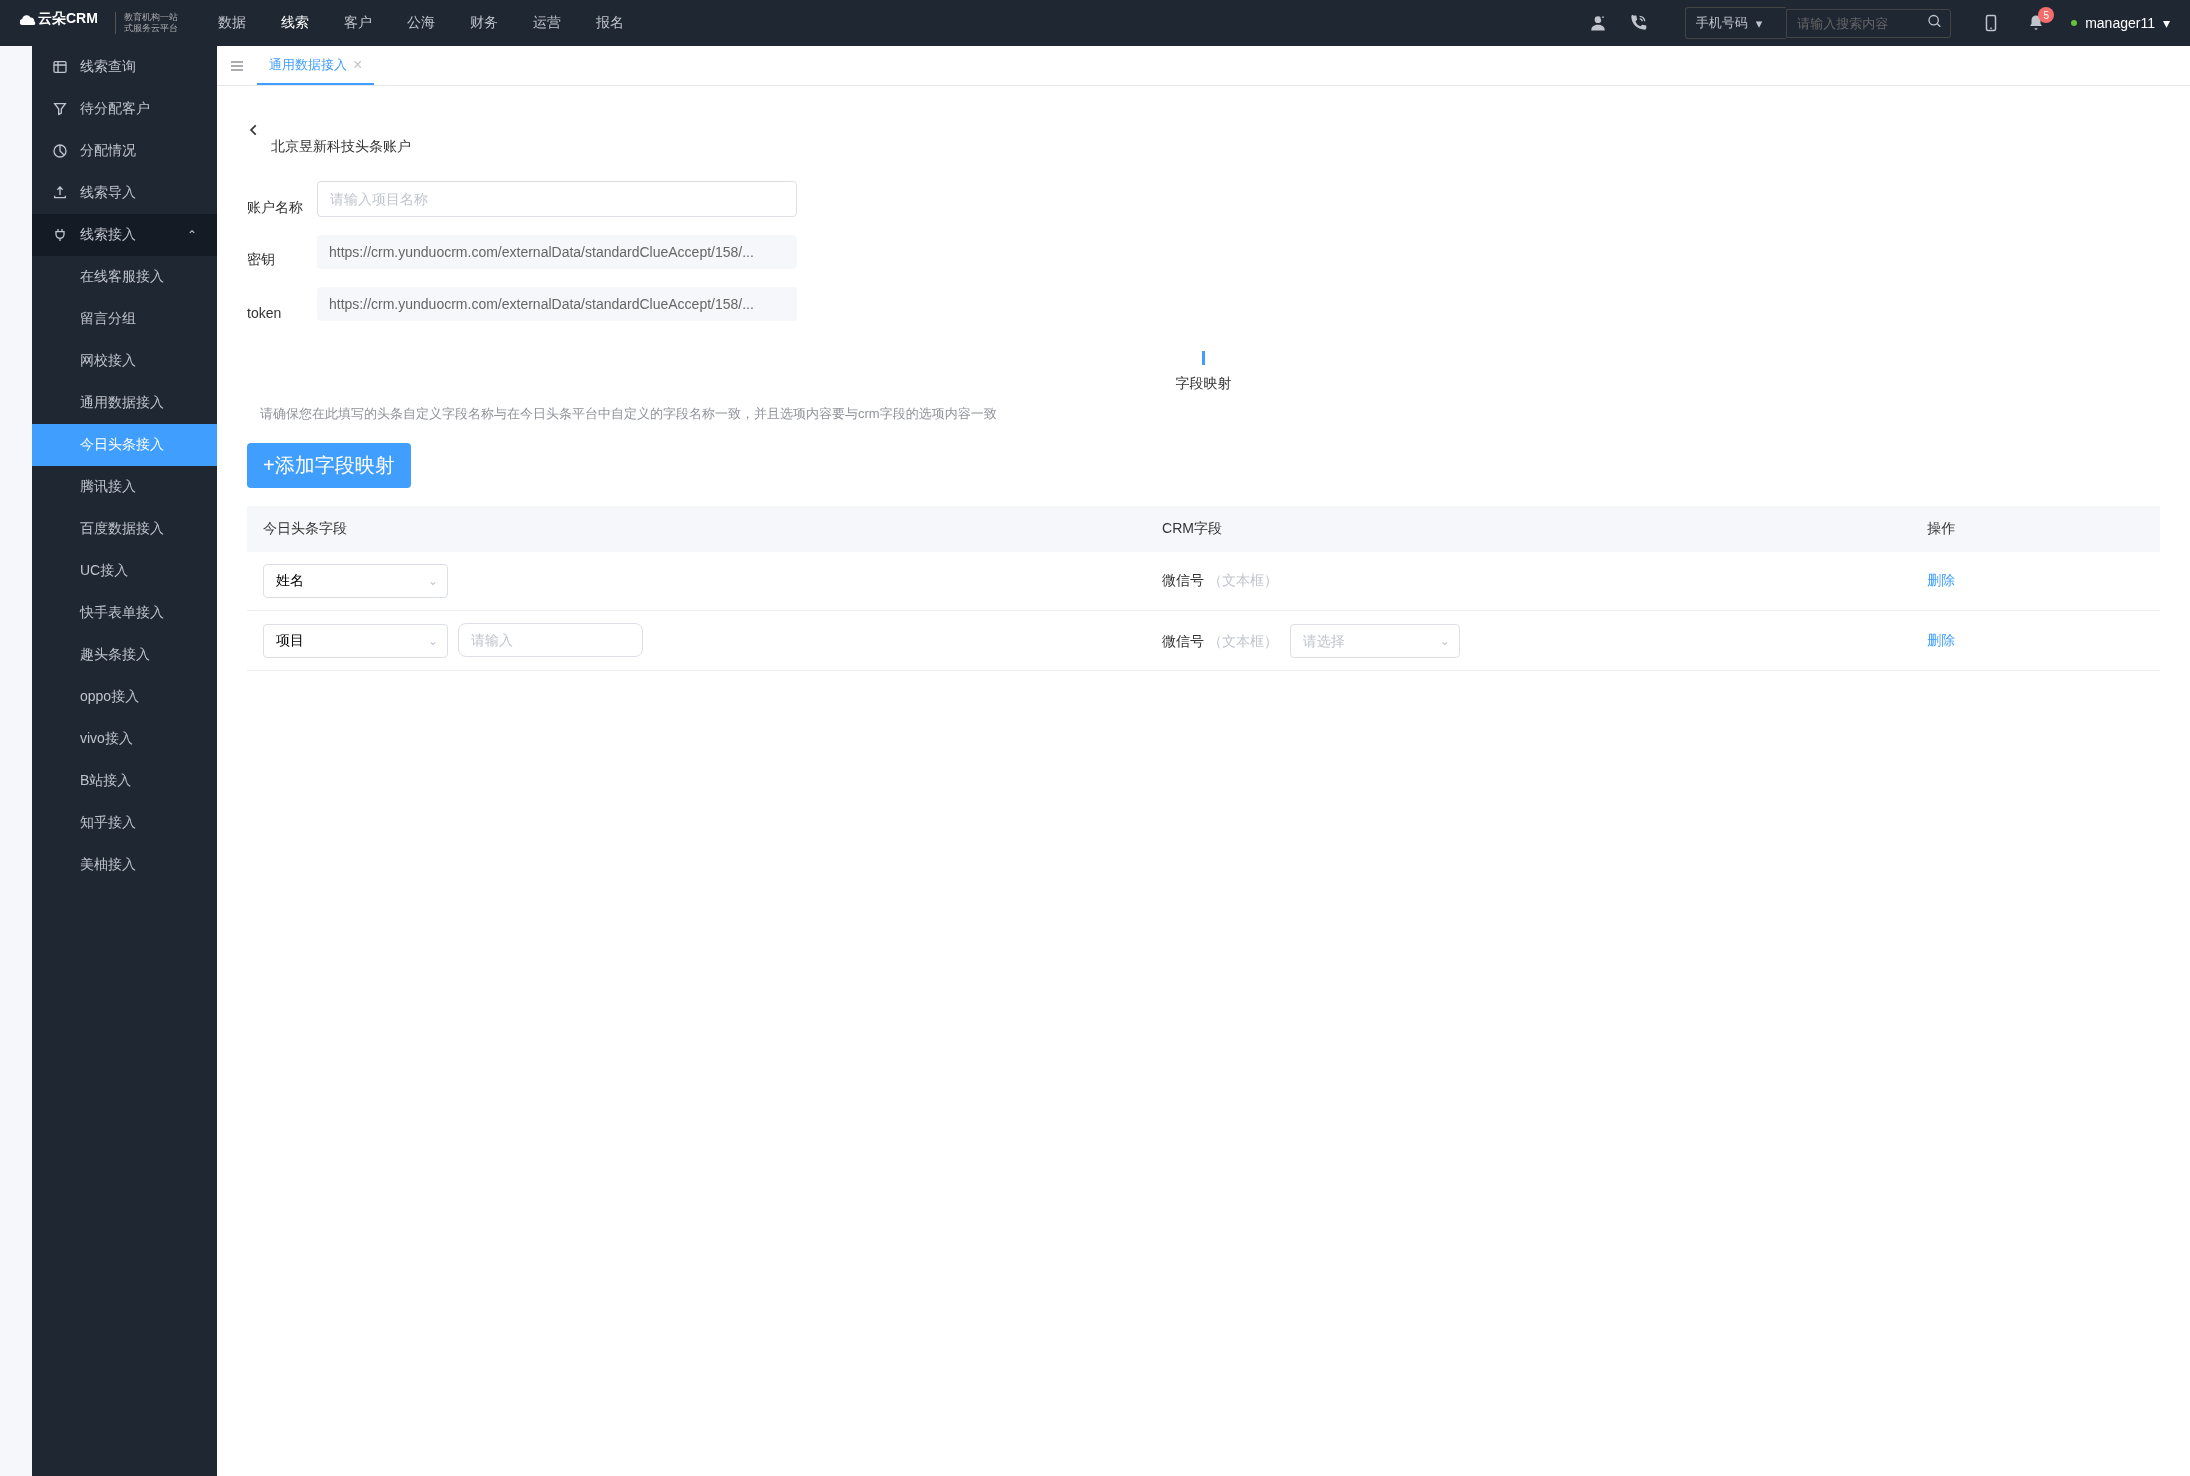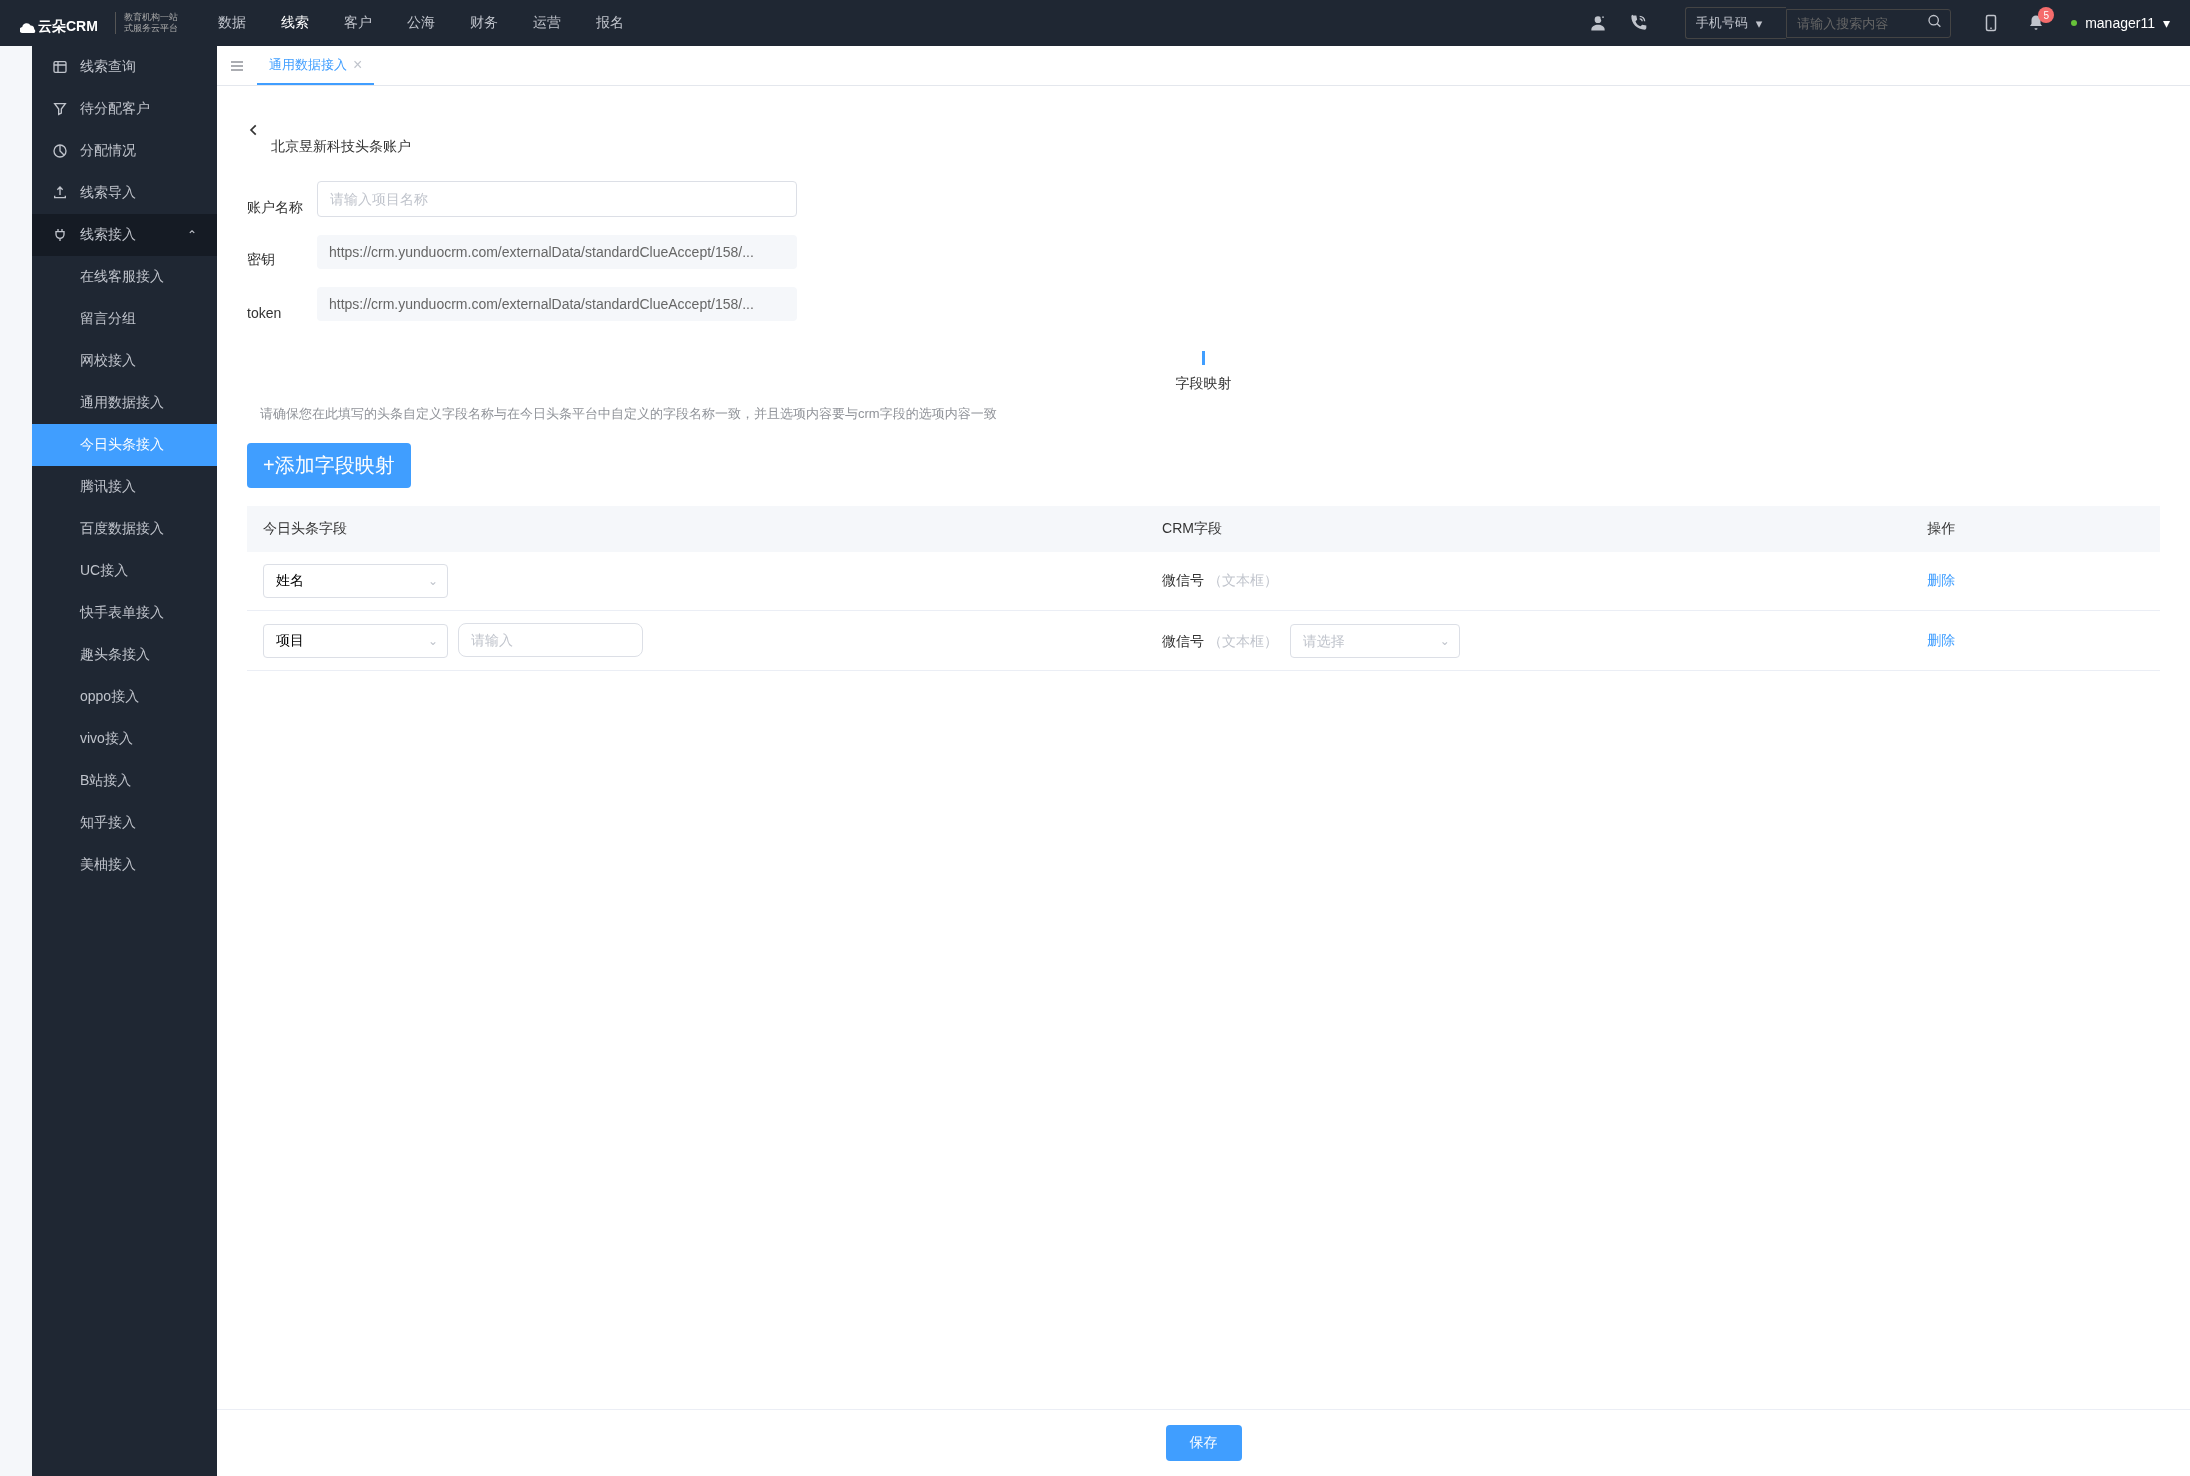--- a/index.html
+++ b/index.html
@@ -1,19 +1,19 @@
 <!DOCTYPE html>
 <html><head>
 <meta charset="utf-8">
 <style>
 * { margin: 0; padding: 0; box-sizing: border-box; }
 body { font-family: -apple-system, "PingFang SC", "Microsoft YaHei", sans-serif; font-size: 14px; color: #333; background: #f5f7fa; }
 .header { height: 46px; background: #1f2733; display: flex; align-items: center; padding: 0 20px; color: #c0c4cc; }
 .logo { display: flex; align-items: center; gap: 10px; margin-right: 40px; }
-.logo-mark { width: 85px; height: 26px; display: flex; align-items: flex-end; color: #fff; font-size: 14px; font-weight: bold; }
+.logo-mark { width: 85px; height: 26px; display: flex; align-items: flex-start; color: #fff; font-size: 14px; font-weight: bold; }
 .logo-text { font-size: 9px; color: #aaa; line-height: 1.2; border-left: 1px solid #555; padding-left: 8px; }
 .nav-items { display: flex; gap: 35px; flex: 1; }
 .nav-item { color: #c0c4cc; cursor: pointer; font-size: 14px; }
 .nav-item.active { color: #fff; }
 .header-icons { display: flex; align-items: center; gap: 20px; margin-left: 30px; }
 .icon-btn { width: 20px; height: 20px; color: #c0c4cc; cursor: pointer; display: flex; align-items: center; justify-content: center; }
 .search-group { display: flex; align-items: center; margin-left: 37px; }
 .search-select { background: transparent; border: 1px solid #444; border-right: none; color: #c0c4cc; padding: 6px 24px 6px 10px; font-size: 13px; border-radius: 3px 0 0 3px; position: relative; display: flex; align-items: center; gap: 8px; cursor: pointer; }
 .search-input-wrap { position: relative; }
 .search-input { background: transparent; border: 1px solid #444; color: #c0c4cc; padding: 6px 30px 6px 10px; font-size: 13px; border-radius: 0 3px 3px 0; width: 165px; outline: none; }
@@ -298,17 +298,14 @@
               <td><span class="select-input"><input readonly="" value="项目" style=""><span class="select-arrow">⌄</span></span><input class="text-input" placeholder="请输入" style=""></td>
               <td><span class="crm-label">微信号</span><span class="crm-type">（文本框）</span> &nbsp; <span class="select-input"><input readonly="" placeholder="请选择" style="width: 170px;"><span class="select-arrow">⌄</span></span></td>
               <td><span class="op-link">删除</span></td>
             </tr>
           </tbody>
       </table>
 
       <div style="height:180px"></div>
     </div>
 
-    <div class="footer-bar">
-      <button class="save-btn">保存</button>
-    </div>
   </div>
 </div>
 
 </body></html>

